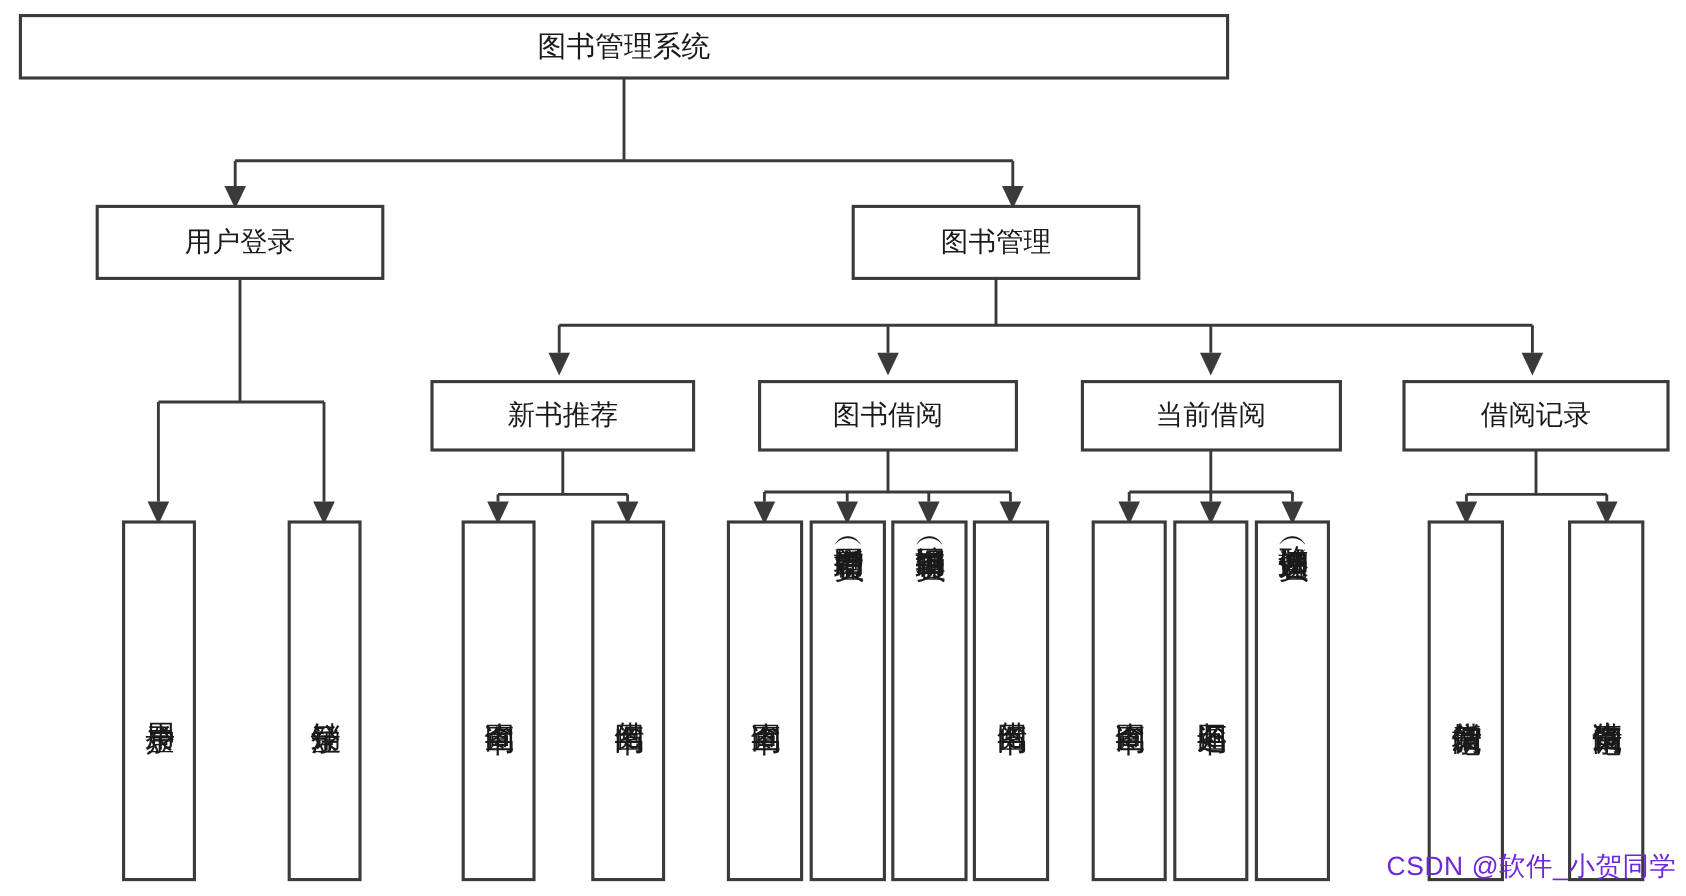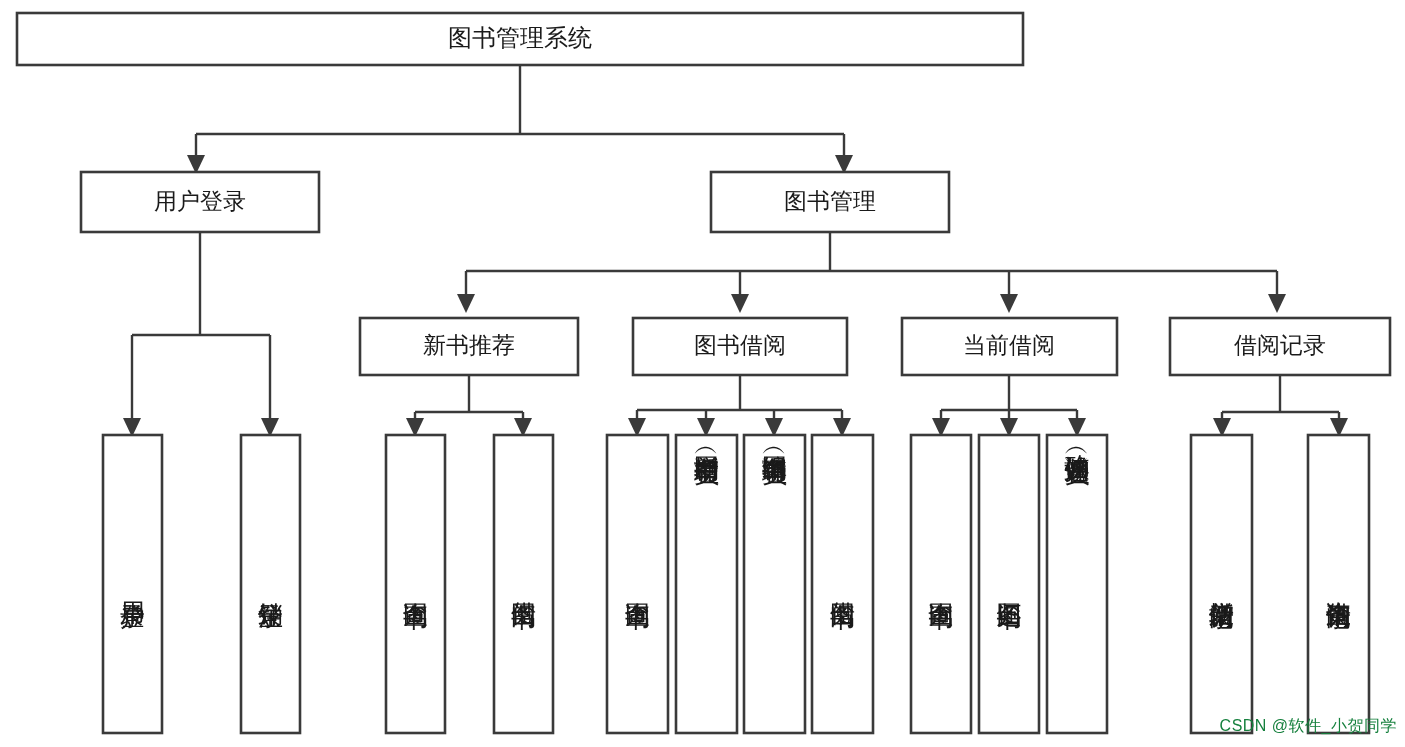--- a/index.html
+++ b/index.html
@@ -68,22 +68,22 @@
     letter-spacing: 1px;
     color: #1a1a1a;
     white-space: nowrap;
     text-align: center;
   }
   .watermark {
     position: absolute;
     right: 8px;
     bottom: 4px;
     font-family: "Liberation Sans", "DejaVu Sans", sans-serif;
-    font-size: 16px;
-    color: #15803d;
+    font-size: 22px;
+    color: #6d28d9;
     letter-spacing: 0.5px;
     white-space: nowrap;
   }
 </style>
 </head>
 <body>
 
 <div id="diagram-root">
 
   <svg class="diagram-svg" viewBox="0 0 1405 747" xmlns="http://www.w3.org/2000/svg">

